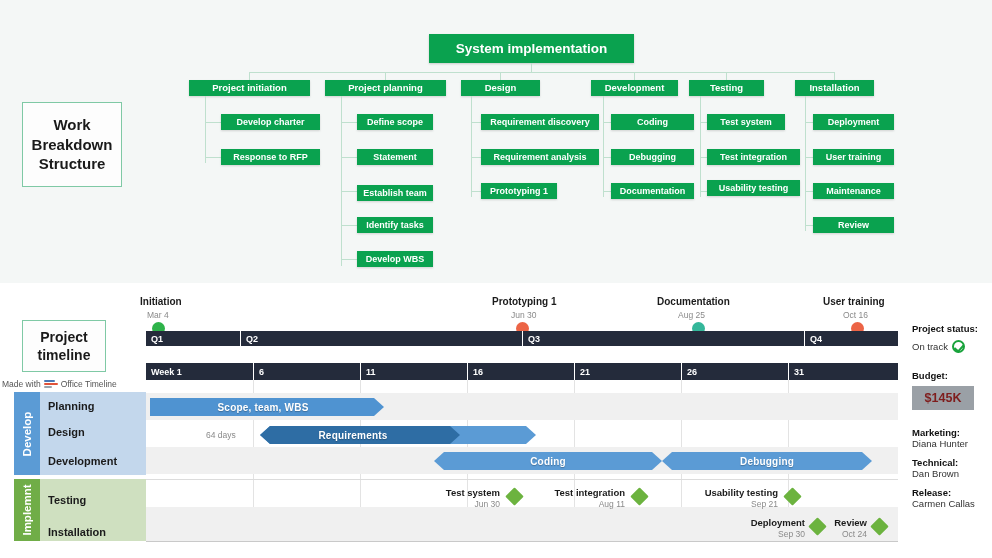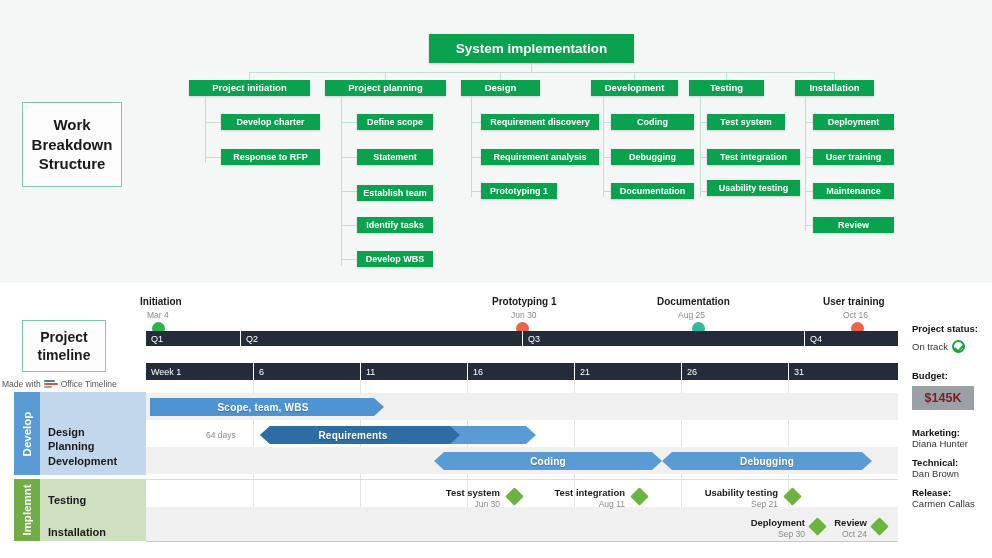--- a/index.html
+++ b/index.html
@@ -62,21 +62,21 @@
   #ot-logo { display:inline-block; width:14px; height:10px; position:relative; }
   #ot-logo i { position:absolute; left:0; height:2px; border-radius:1px; display:block; }
   #ot-logo i:nth-child(1){ top:1px; width:11px; background:#4a78b5;}
   #ot-logo i:nth-child(2){ top:4px; width:14px; background:#e0533a;}
   #ot-logo i:nth-child(3){ top:7px; width:8px;  background:#9aa3ab;}
 
   
   .band { position:absolute; background:#242b3b; }
   .band-cell {
     position:absolute; top:0; bottom:0;
-    color:#ffffff; font-size:9px; font-weight:normal;
+    color:#ffffff; font-size:9px; font-weight:bold;
     display:flex; align-items:center; padding-left:5px;
     border-left:1px solid #ffffff;
   }
   .band-cell.first { border-left:none; }
   .qrow { height:15px; }
   .mrow { height:16px;margin-top:16px; }
   .wrow { height:17px; }
 
   
   .gridline { position:absolute; width:1px; background:#e3e3e3; }
@@ -298,21 +298,21 @@
   <div class="rowband" style="left:146px; top:110px; width:752px; height:27px; background:#f0f0f0;"></div>
   <div class="rowband" style="left:146px; top:164px; width:752px; height:27px; background:#f0f0f0;"></div>
   <div class="rowband" style="left:146px; top:196px; width:752px; height:1px; background:#dcdcdc;"></div>
   <div class="rowband" style="left:146px; top:224px; width:752px; height:34px; background:#f0f0f0;"></div>
   <div class="rowband" style="left:146px; top:258px; width:752px; height:1px; background:#c9c9c9;"></div>
 
   <div class="lane-cat" style="left:14px; top:109px; height:83px; background:#5b9bd5;">
     <span>Develop</span>
   </div>
   <div style="position:absolute; left:40px; top:109px; width:106px; height:83px; background:#c3d7ec;"></div>
-  <div class="lane-name" style="left:48px; top:117px;margin-top:40px;">Planning</div>
+  <div class="lane-name" style="left:48px; top:117px;">Planning</div>
   <div class="lane-name" style="left:48px; top:143px;">Design</div>
   <div class="lane-name" style="left:48px; top:172px;">Development</div>
 
   <div class="lane-cat" style="left:14px; top:196px; height:62px; background:#70ad47;">
     <span>Implemnt</span>
   </div>
   <div style="position:absolute; left:40px; top:196px; width:106px; height:62px; background:#cfe0c0;"></div>
   <div class="lane-name" style="left:48px; top:211px;">Testing</div>
   <div class="lane-name" style="left:48px; top:243px;">Installation</div>
 

